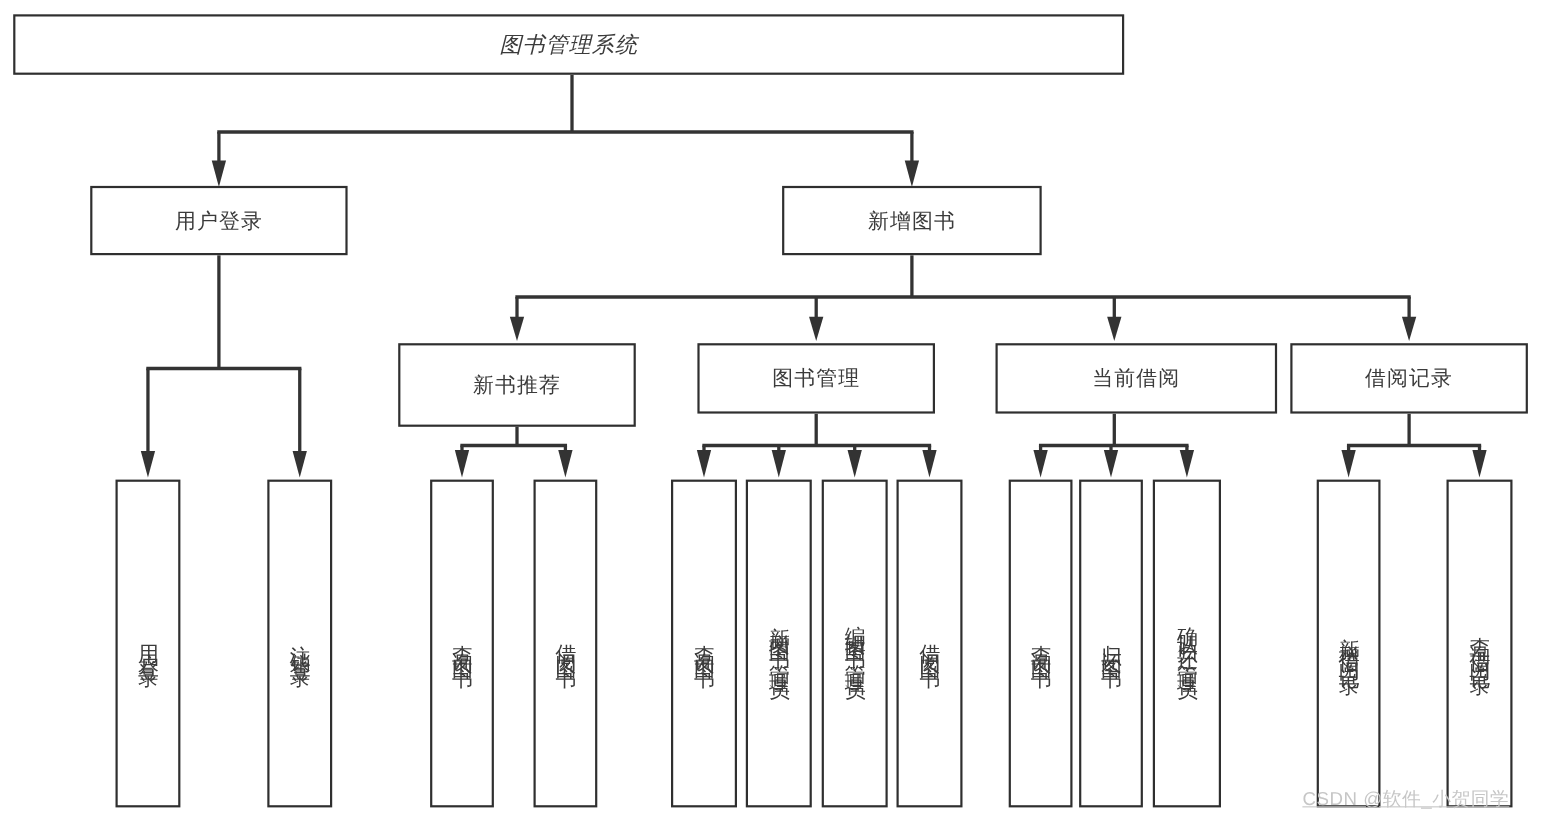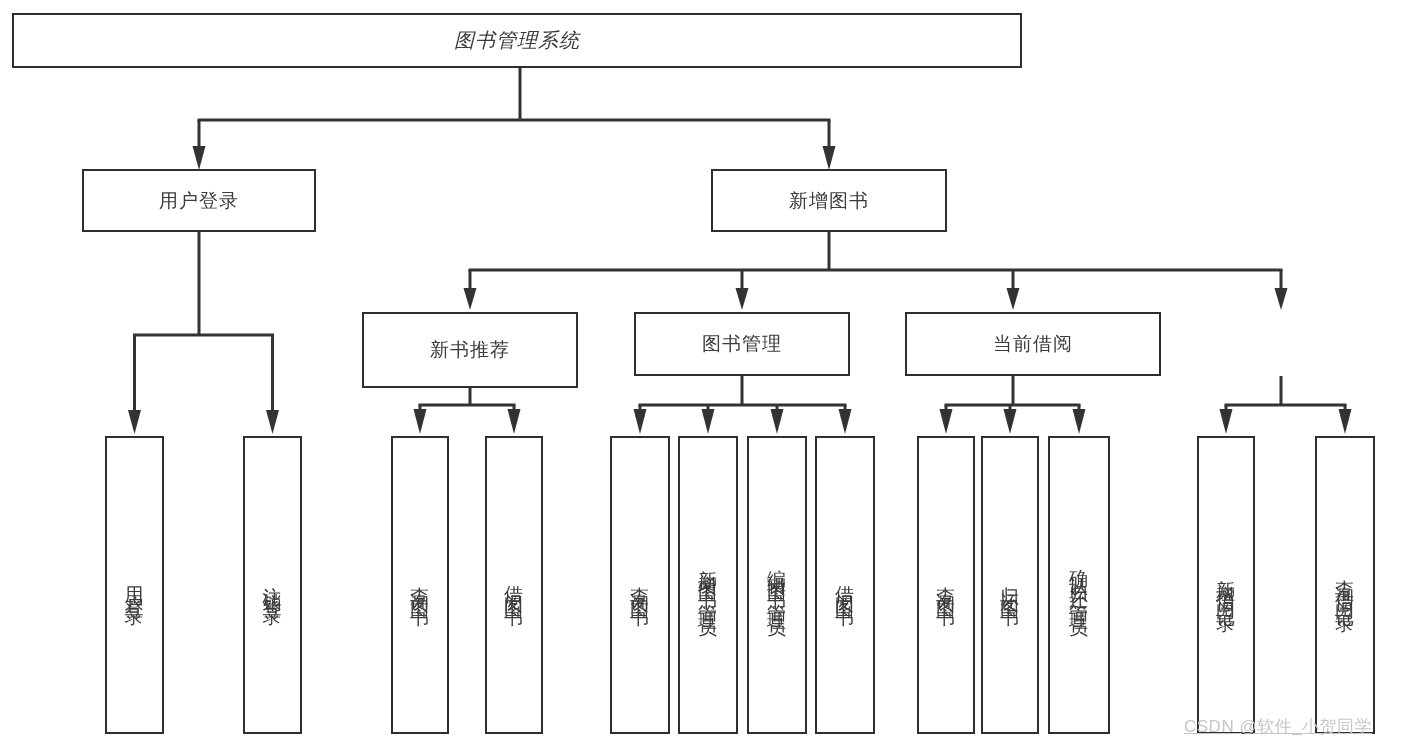--- a/index.html
+++ b/index.html
@@ -132,20 +132,23 @@
 
   <div class="box" style="left:362px;top:312px;width:216px;height:76px">
     <span class="hlabel">新书推荐</span>
   </div>
   <div class="box" style="left:634px;top:312px;width:216px;height:64px">
     <span class="hlabel">图书管理</span>
   </div>
   <div class="box" style="left:905px;top:312px;width:256px;height:64px">
     <span class="hlabel">当前借阅</span>
   </div>
+  <div class="box" style="left:1173px;top:312px;width:216px;height:64px">
+    <span class="hlabel">借阅记录</span>
+  </div>
 
   <div class="box vbox" style="left:105px;top:436px;width:59px;height:298px">
     <span class="vlabel">用户登录</span>
   </div>
   <div class="box vbox" style="left:243px;top:436px;width:59px;height:298px">
     <span class="vlabel">注销登录</span>
   </div>
 
   <div class="box vbox" style="left:391px;top:436px;width:58px;height:298px">
     <span class="vlabel">查询图书</span>

